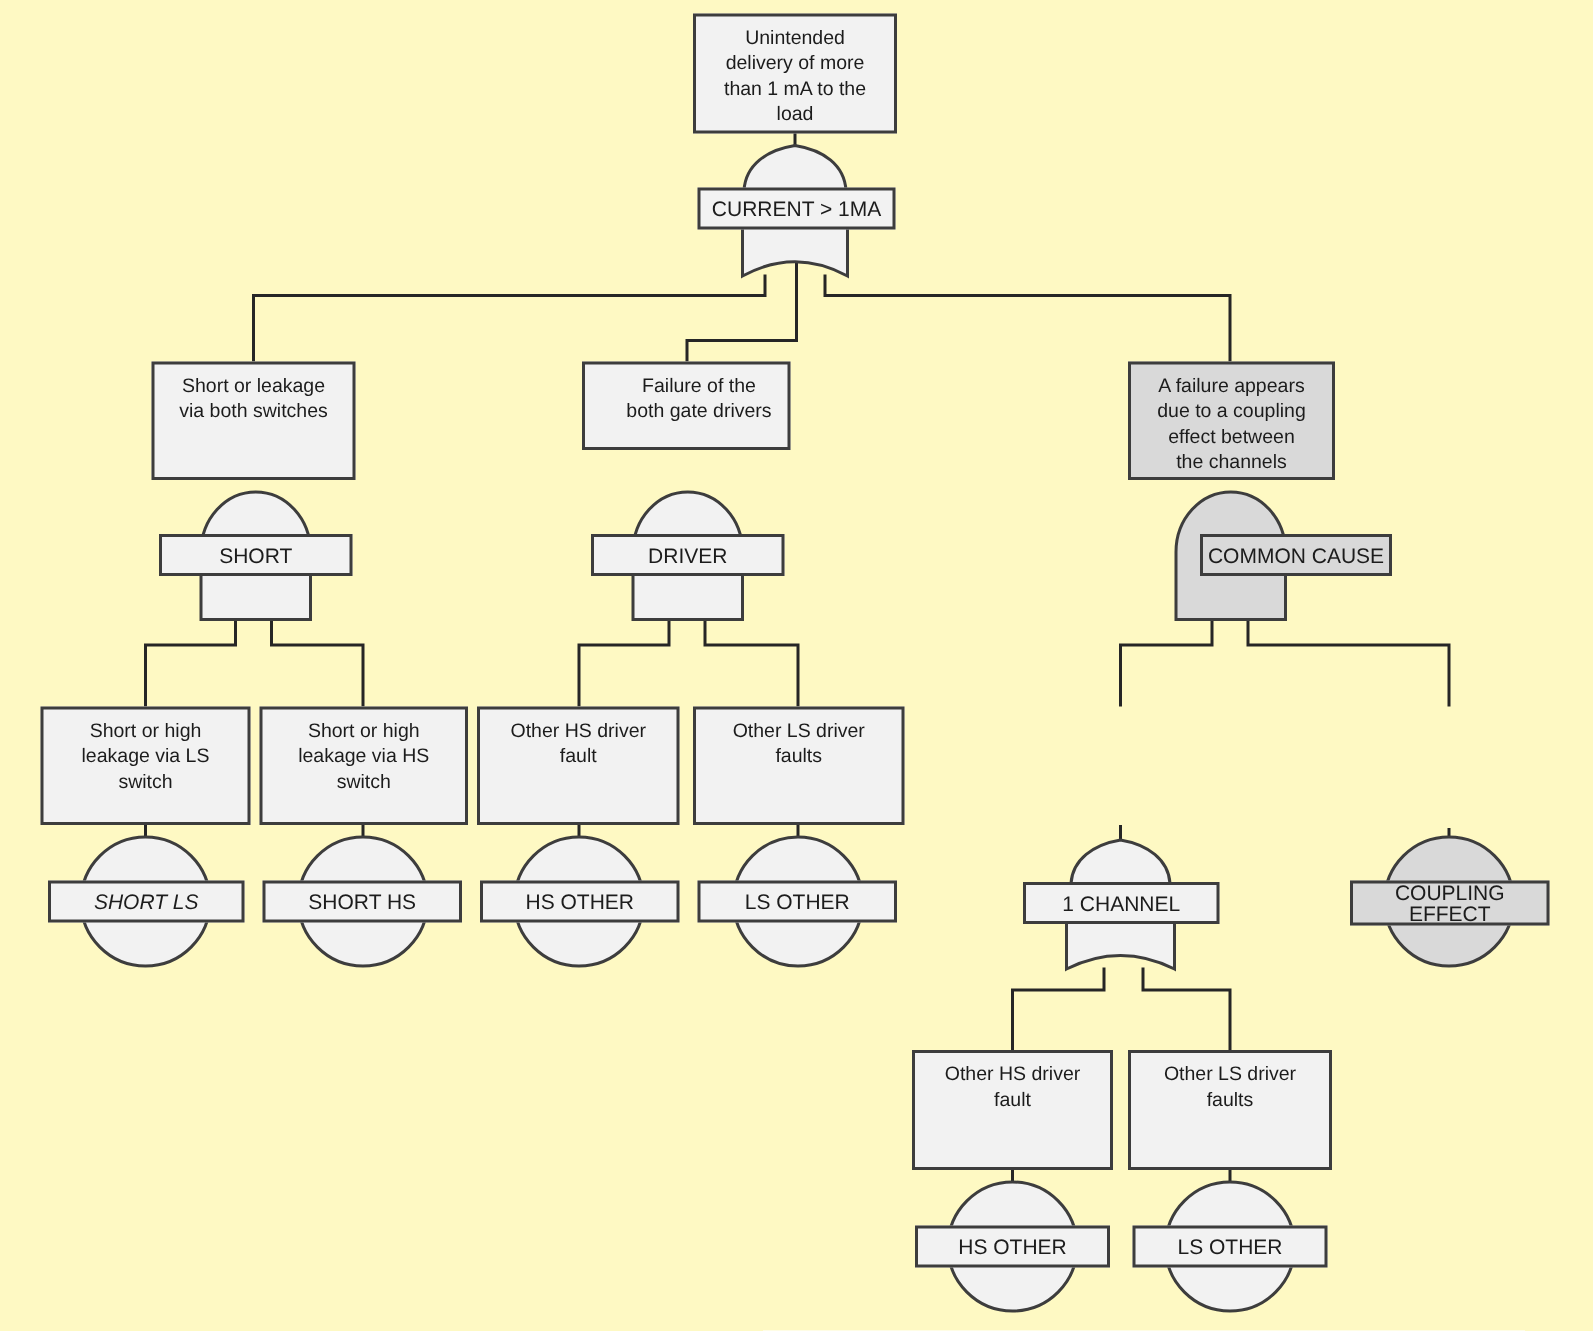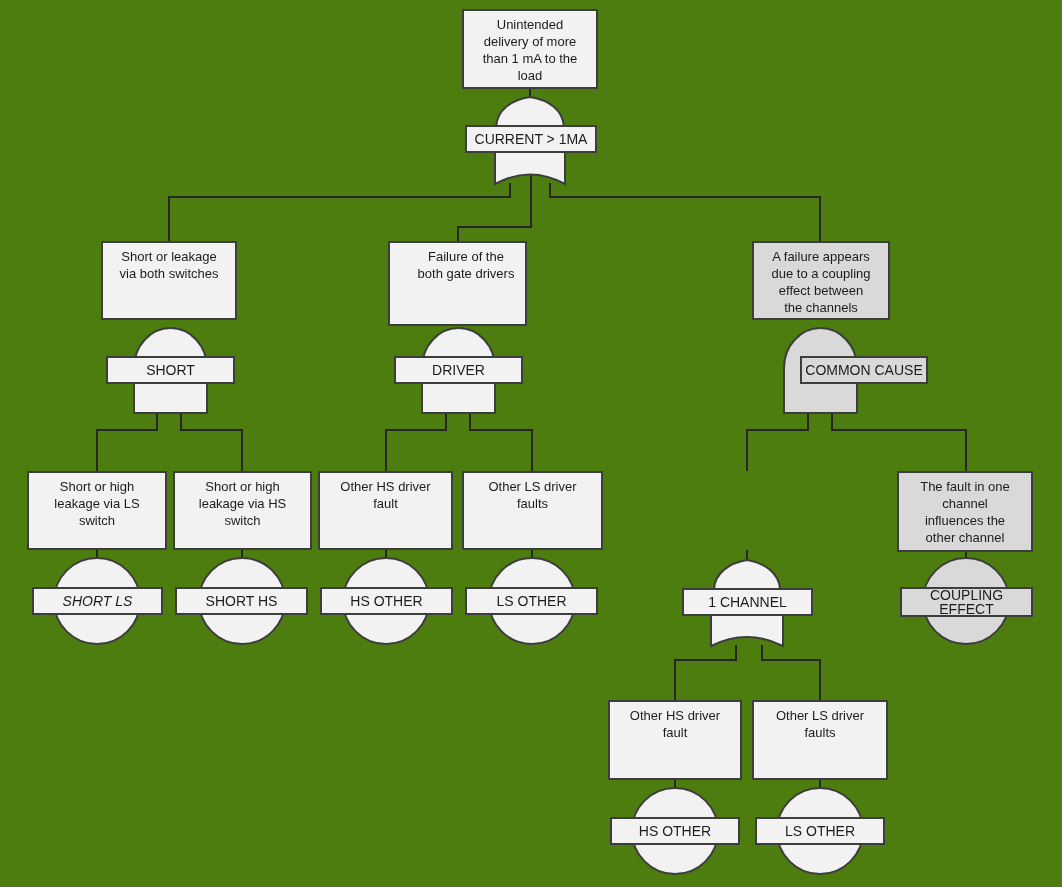--- a/index.html
+++ b/index.html
@@ -1,19 +1,19 @@
 <!DOCTYPE html>
 <html><head>
 <meta charset="utf-8">
 <style>
   html,body{margin:0;padding:0;background:#ffffff;}
   #stage{
     position:relative;
     width:1062px;height:887px;
-    background:#4d7c0f;
+    background:#fef9c3;
     font-family:"Liberation Sans","DejaVu Sans",sans-serif;
     color:#1c1c1c;
     overflow:hidden;
   }
   #gfx{position:absolute;left:0;top:0;z-index:1;}
   .ebox{
     position:absolute;
     box-sizing:border-box;
     border:2px solid #3d3d3d;
     background:#f2f2f2;
@@ -95,41 +95,37 @@
     </g>
   </svg>
 
   <div class="ebox" style="left:462px;top:9px;width:136px;height:80px;">Unintended
 delivery of more
 than 1 mA to the
 load</div>
 
   <div class="ebox" style="left:101px;top:241px;width:136px;height:79px;">Short or leakage
 via both switches</div>
-  <div class="ebox" style="left:388px;top:241px;width:139px;height:85px;padding-left:17px;">Failure of the
+  <div class="ebox" style="left:388px;top:241px;width:139px;height:59px;padding-left:17px;">Failure of the
 both gate drivers</div>
   <div class="ebox shaded" style="left:752px;top:241px;width:138px;height:79px;">A failure appears
 due to a coupling
 effect between
 the channels</div>
 
   <div class="ebox" style="left:27px;top:471px;width:140px;height:79px;">Short or high
 leakage via LS
 switch</div>
   <div class="ebox" style="left:173px;top:471px;width:139px;height:79px;">Short or high
 leakage via HS
 switch</div>
   <div class="ebox" style="left:318px;top:471px;width:135px;height:79px;">Other HS driver
 fault</div>
   <div class="ebox" style="left:462px;top:471px;width:141px;height:79px;">Other LS driver
 faults</div>
-  <div class="ebox shaded" style="left:897px;top:471px;width:136px;height:81px;">The fault in one
-channel
-influences the
-other channel</div>
 
   <div class="ebox" style="left:608px;top:700px;width:134px;height:80px;">Other HS driver
 fault</div>
   <div class="ebox" style="left:752px;top:700px;width:136px;height:80px;">Other LS driver
 faults</div>
 
   <div class="glabel" style="left:465px;top:125px;width:132px;height:28px;">CURRENT &gt; 1MA</div>
   <div class="glabel" style="left:106px;top:356px;width:129px;height:28px;">SHORT</div>
   <div class="glabel" style="left:394px;top:356px;width:129px;height:28px;">DRIVER</div>
   <div class="glabel shaded" style="left:800px;top:356px;width:128px;height:28px;">COMMON CAUSE</div>

